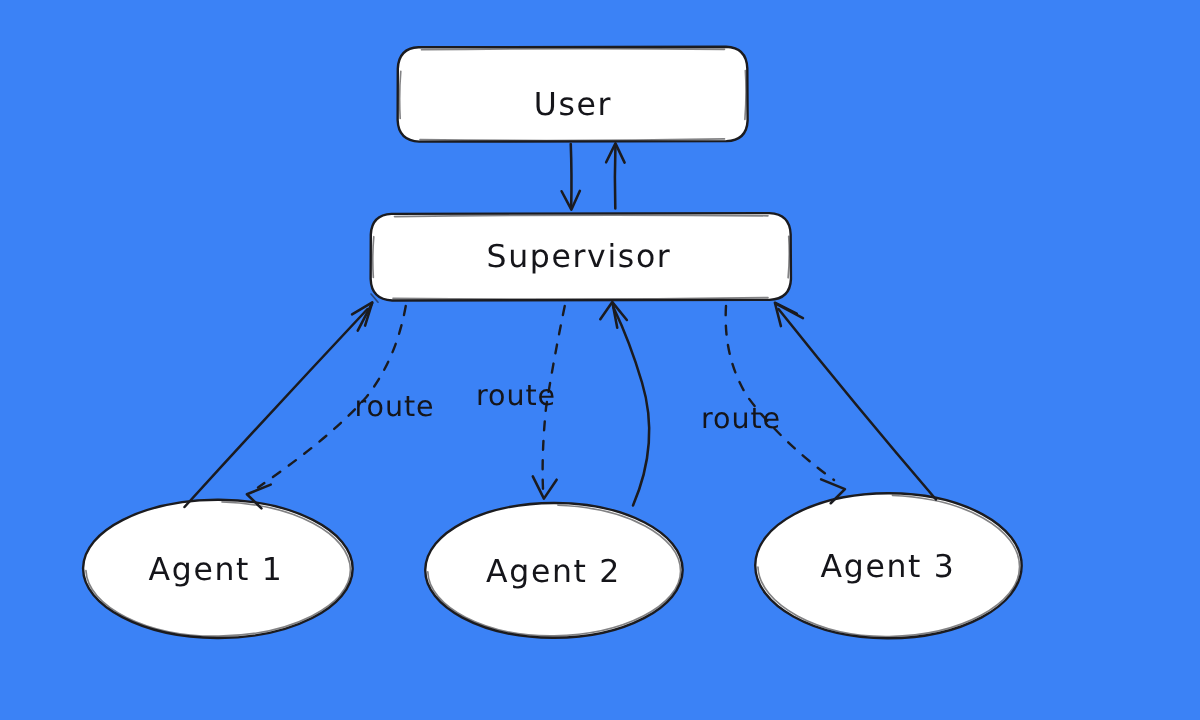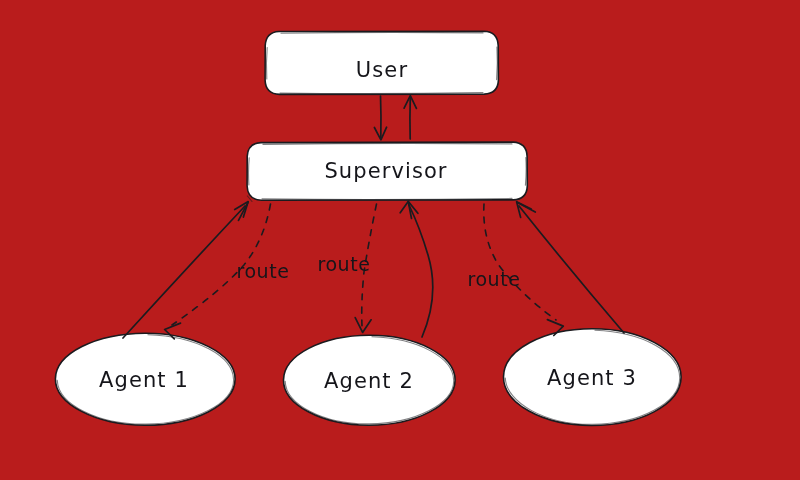--- a/index.html
+++ b/index.html
@@ -10,21 +10,21 @@
   body {
     width: 800px;
     height: 480px;
     overflow: hidden;
     font-family: "DejaVu Sans", sans-serif;
   }
   #canvas {
     position: relative;
     width: 800px;
     height: 480px;
-    background: #b91c1c;
+    background: #3b82f6;
   }
   svg#diagram {
     position: absolute;
     top: 0;
     left: 0;
     width: 800px;
     height: 480px;
   }
   .node-shape {
     fill: #ffffff;

